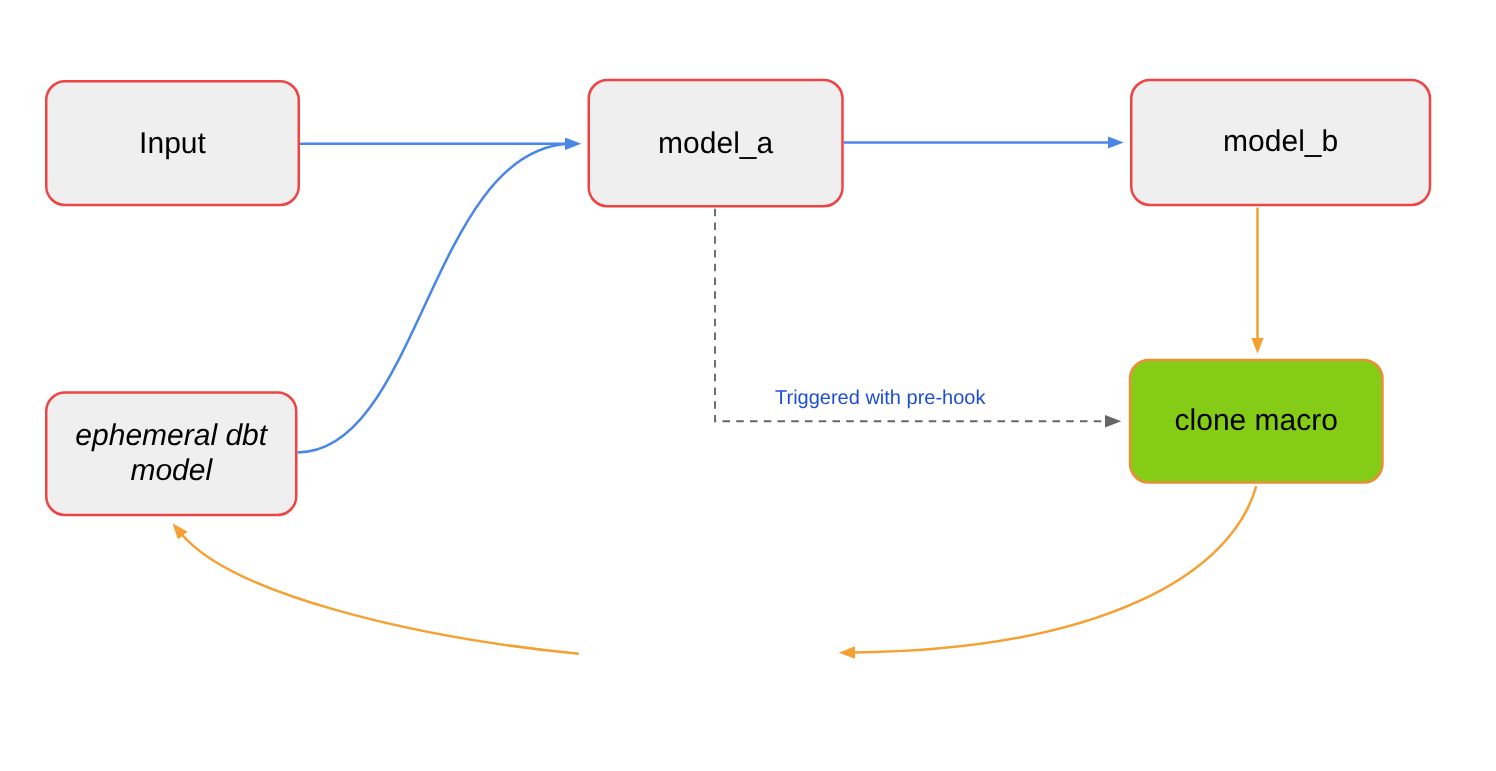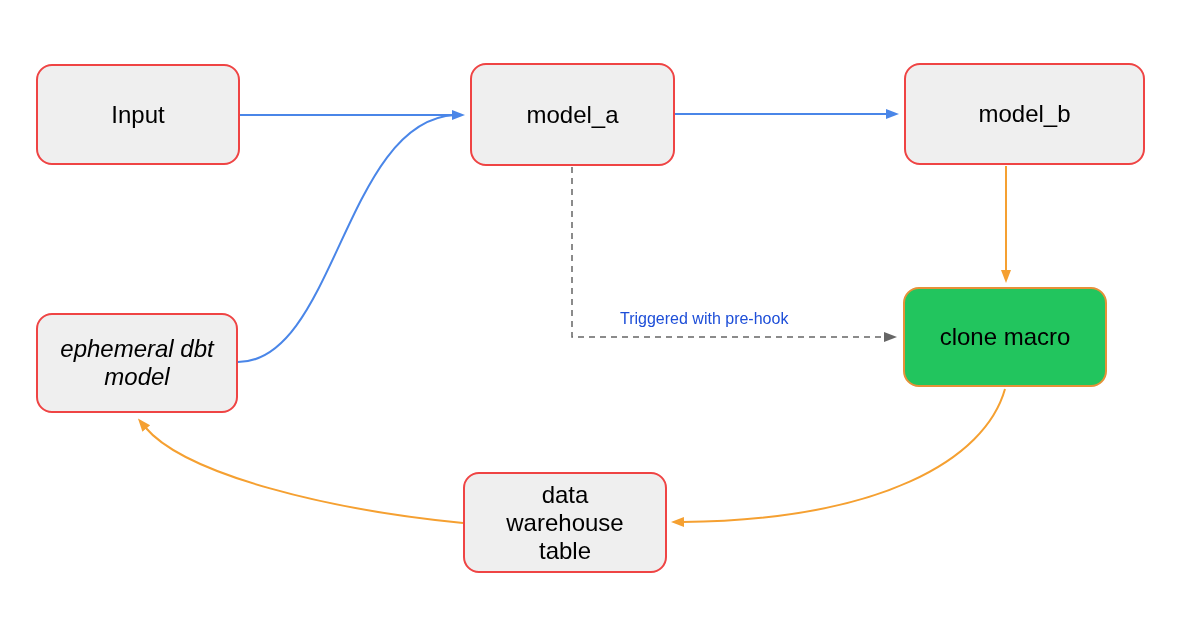--- a/index.html
+++ b/index.html
@@ -31,21 +31,21 @@
     border-radius: 16px;
     display: flex;
     align-items: center;
     justify-content: center;
     text-align: center;
     font-size: 24px;
     line-height: 28px;
     color: #000000;
   }
   .node.accent {
-    background: #22c55e;
+    background: #84cc16;
     border-color: #e69138;
   }
   .node-label {
     display: inline-block;
   }
   #n-input          { left: 36px;  top: 64px;  width: 204px; height: 101px; }
   #n-model_a        { left: 470px; top: 63px;  width: 205px; height: 103px; }
   #n-model_b        { left: 904px; top: 63px;  width: 241px; height: 102px; }
   #n-ephemeral      { left: 36px;  top: 313px; width: 202px; height: 100px; font-style: italic; }
   #n-clone          { left: 903px; top: 287px; width: 204px; height: 100px; }
@@ -108,19 +108,16 @@
   </div>
 
   <div class="node" id="n-ephemeral">
     <span class="node-label">ephemeral dbt model</span>
   </div>
 
   <div class="node accent" id="n-clone">
     <span class="node-label">clone macro</span>
   </div>
 
-  <div class="node" id="n-dwt">
-    <span class="node-label">data warehouse table</span>
-  </div>
 
   <div class="edge-label">Triggered with pre-hook</div>
 
 </div>
 
 </body></html>

